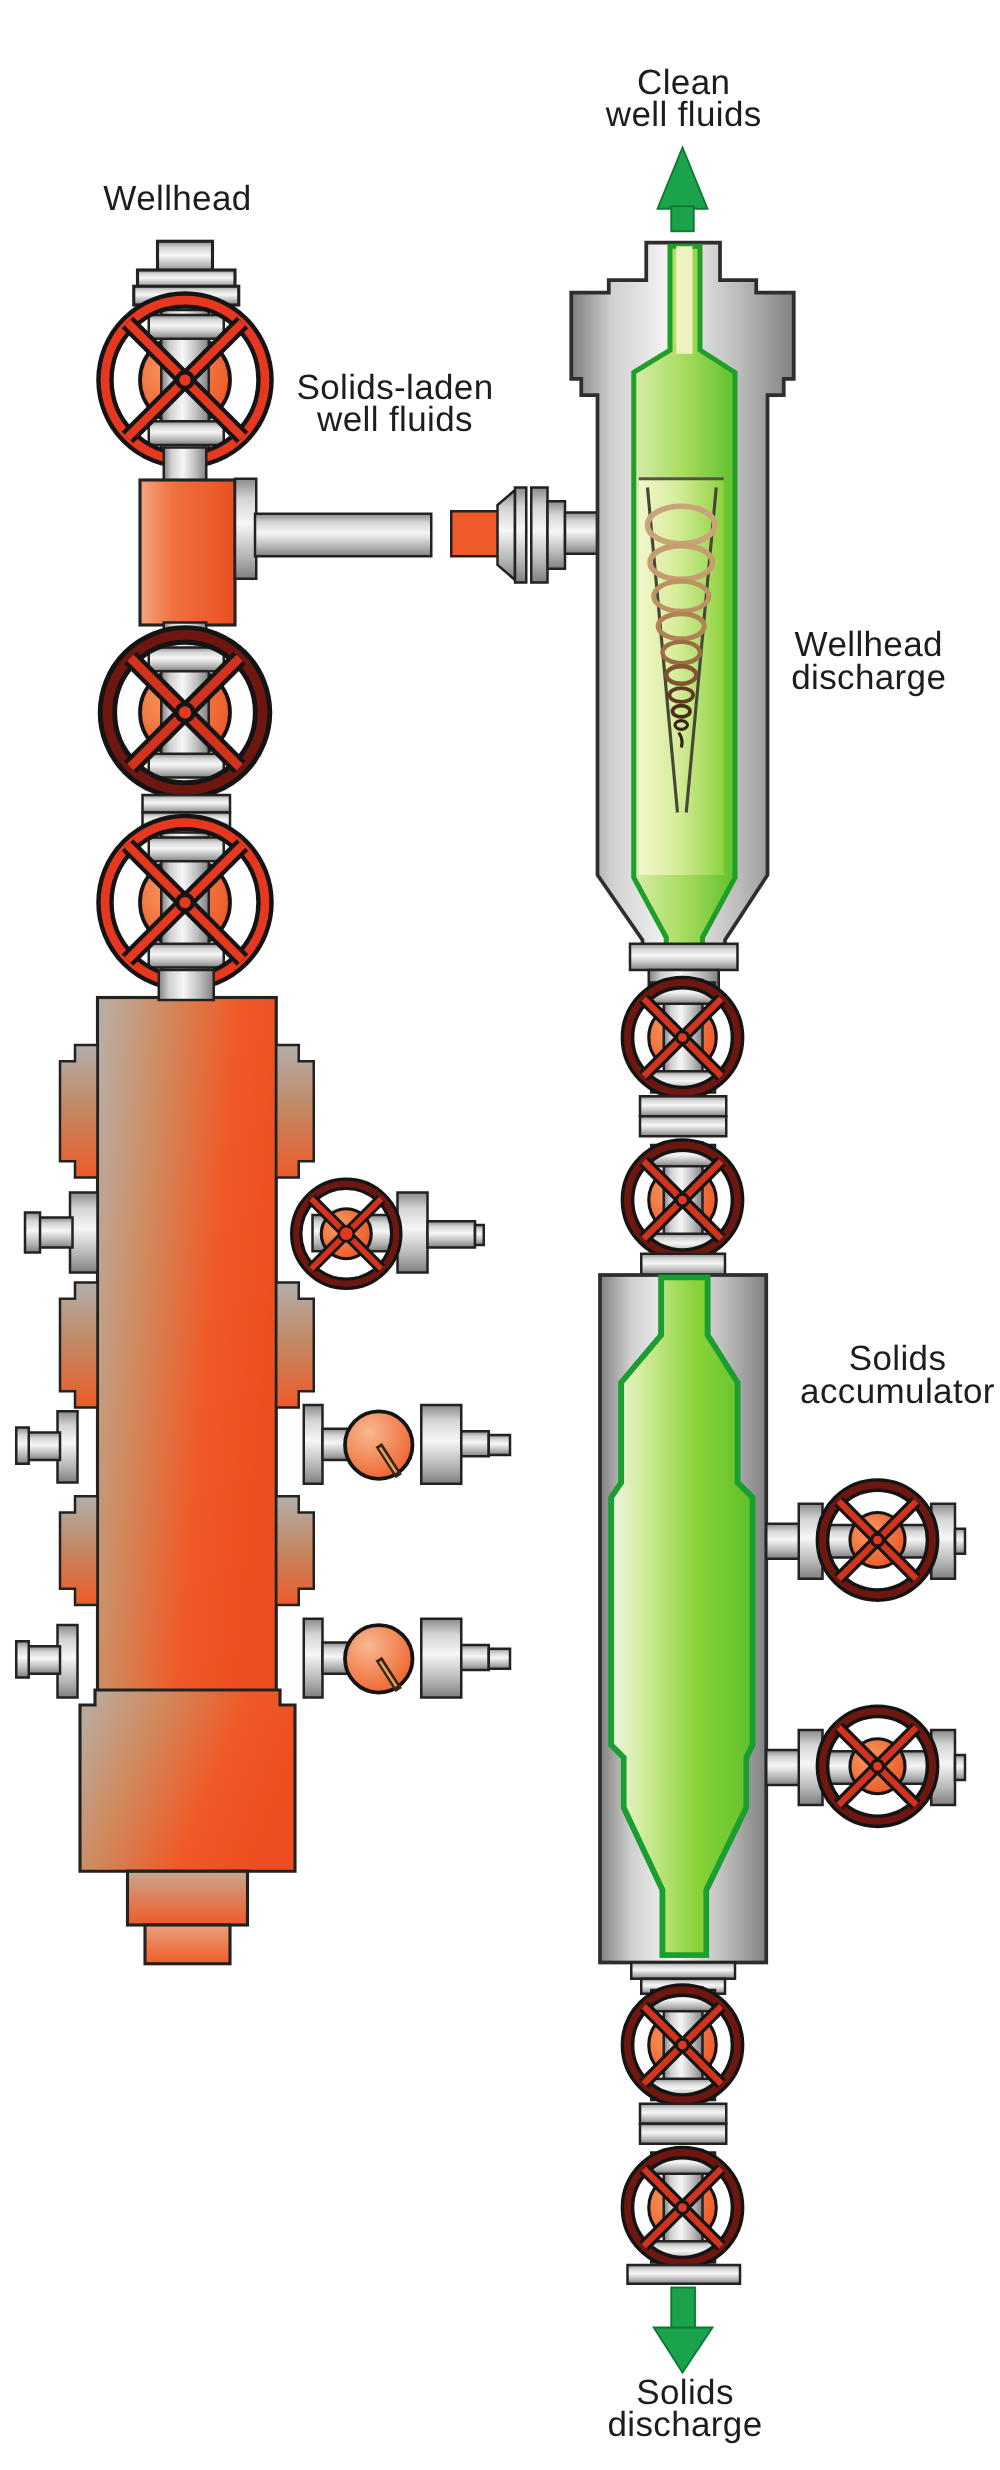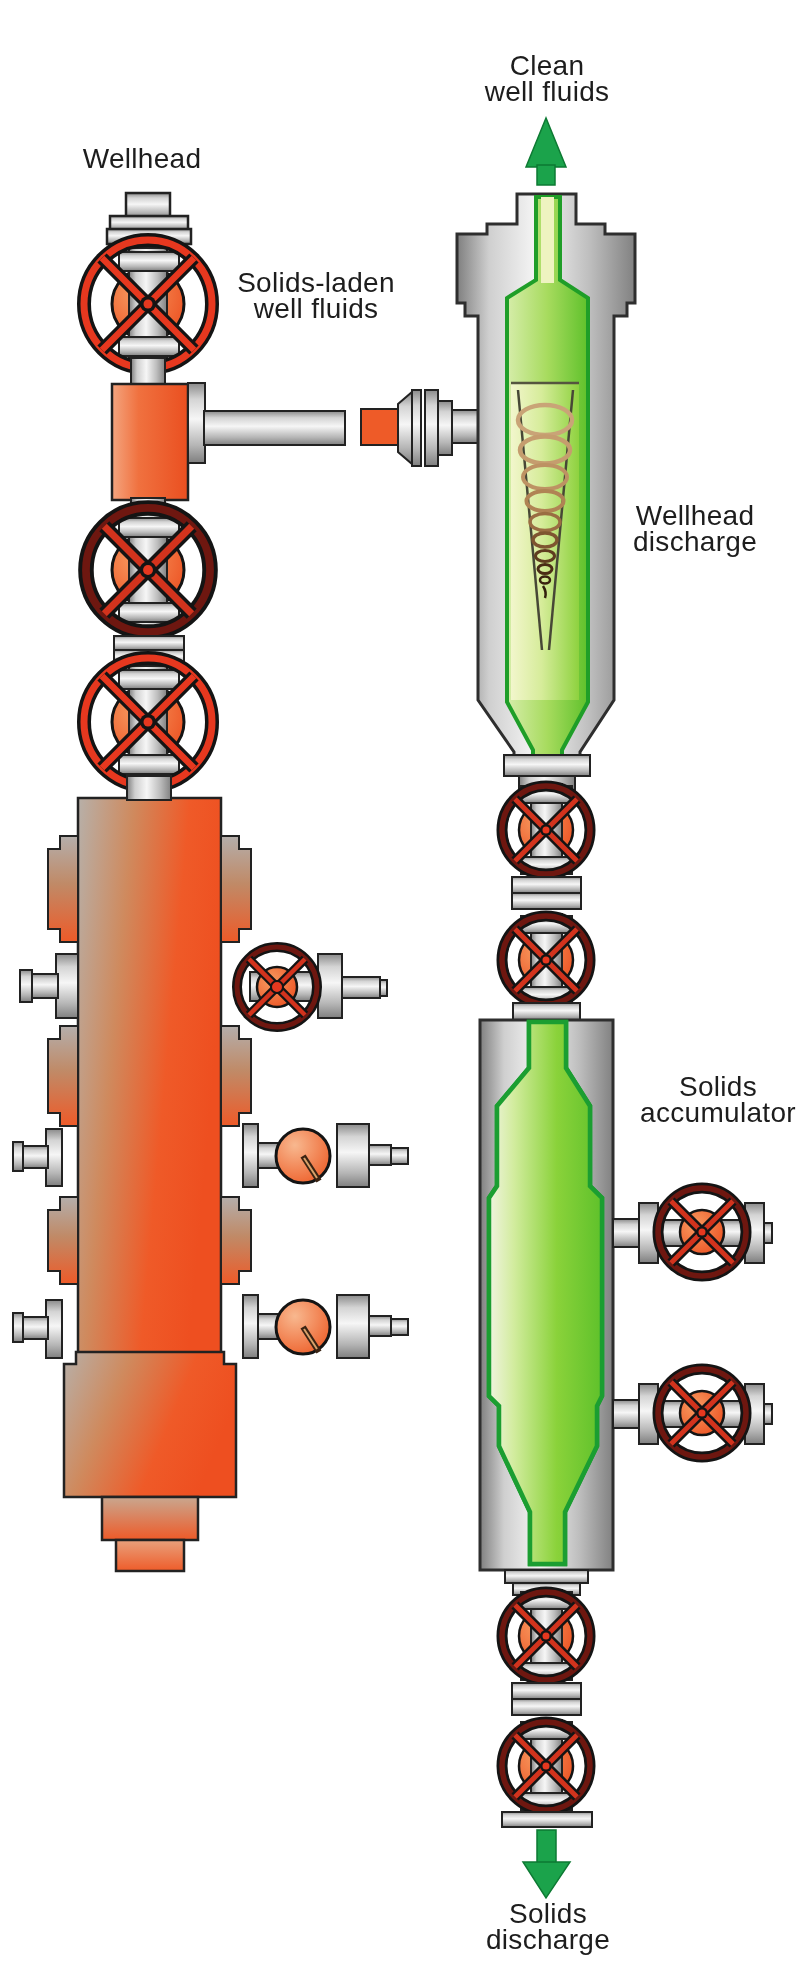--- a/index.html
+++ b/index.html
@@ -348,21 +348,21 @@
   </g>
   <g fill="#1ba34b" stroke="#0d7a33" stroke-width="1.5">
     <rect x="537" y="1830" width="19" height="34"></rect>
     <polygon points="523,1862 570,1862 546,1898"></polygon>
   </g>
 </svg>
 
 <div class="lbl" style="left:62px;top:146px;width:160px;">
   <div>Wellhead</div>
 </div>
-<div class="lbl" style="left:236px;top:270px;width:160px;">
+<div class="lbl" style="left:236px;top:297px;width:160px;">
   <div>Solids-laden</div>
   <div>well fluids</div>
 </div>
 <div class="lbl" style="left:467px;top:53px;width:160px;">
   <div>Clean</div>
   <div>well fluids</div>
 </div>
 <div class="lbl" style="left:615px;top:503px;width:160px;">
   <div>Wellhead</div>
   <div>discharge</div>

